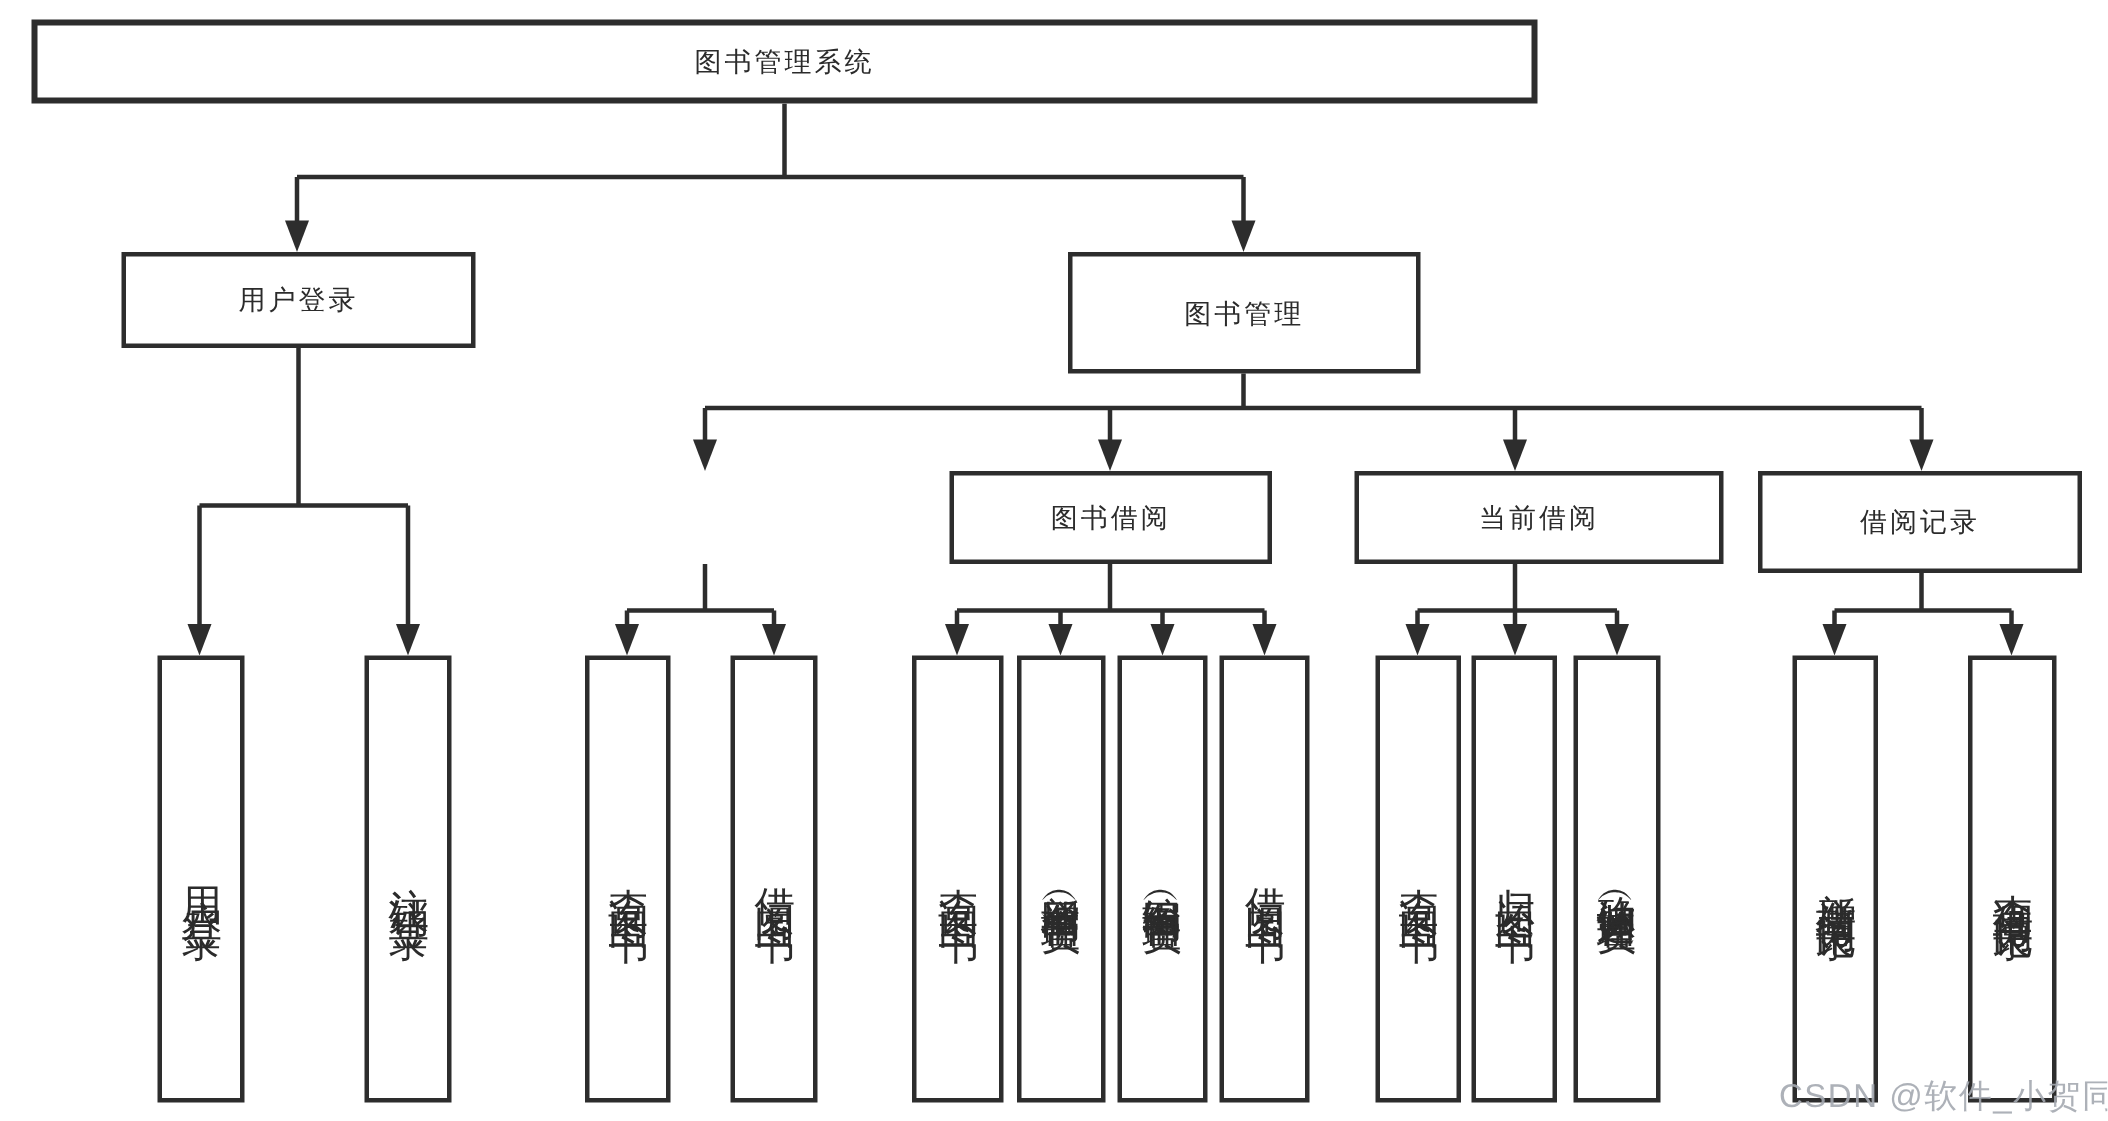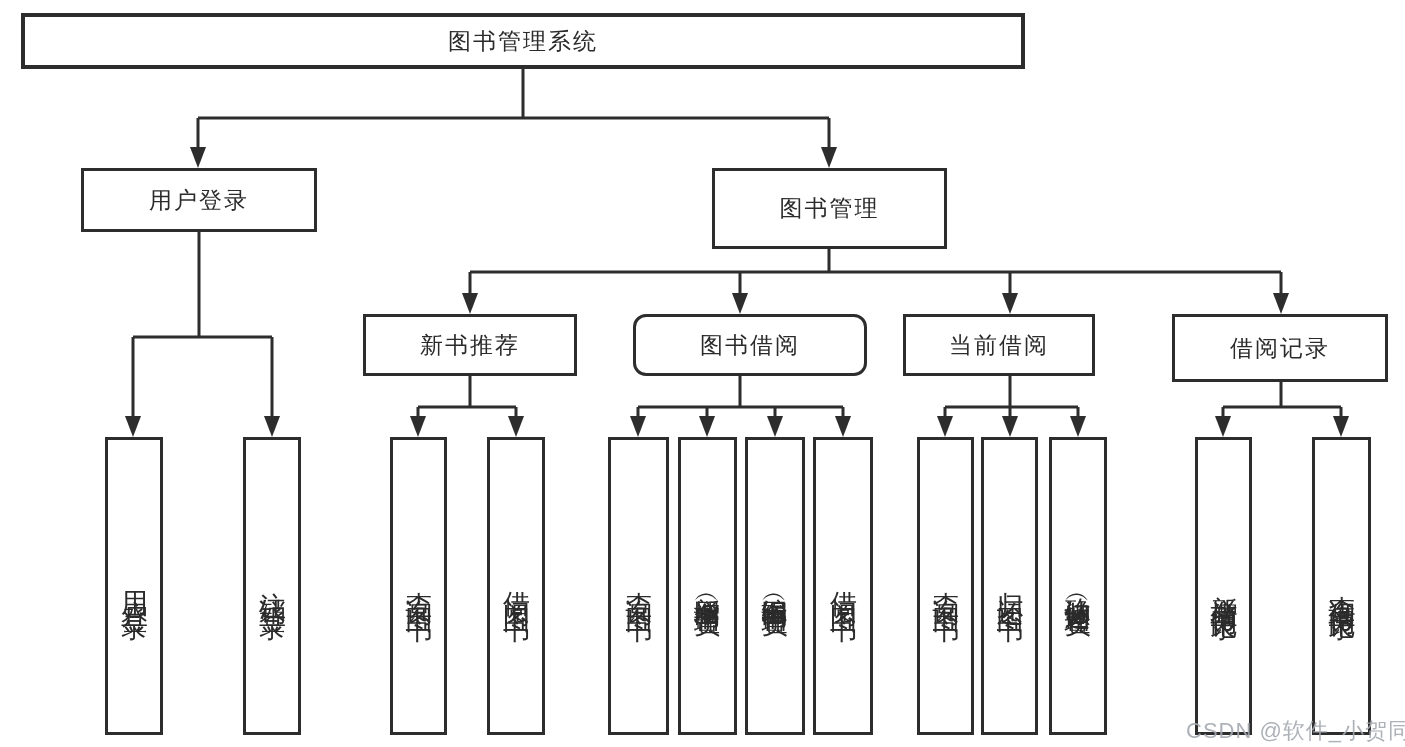--- a/index.html
+++ b/index.html
@@ -23,21 +23,21 @@
     border: 3px solid #2d2d2d;
     background: #ffffff;
     display: flex;
     align-items: center;
     justify-content: center;
     z-index: 2;
     color: #2b2b2b;
   }
   .box-root { border-width: 4px; }
   .hlabel {
-    font-size: 23px;
+    font-size: 18px;
     letter-spacing: 2px;
     color: #2b2b2b;
     white-space: nowrap;
   }
   .vlabel {
     writing-mode: vertical-rl;
     text-orientation: mixed;
     line-height: 1;
     font-size: 27px;
     color: #2b2b2b;
@@ -106,27 +106,24 @@
     <span class="hlabel">图书管理系统</span>
   </div>
 
   <div class="box" style="left:81px; top:168px; width:236px; height:64px;">
     <span class="hlabel">用户登录</span>
   </div>
   <div class="box" style="left:712px; top:168px; width:235px; height:81px;">
     <span class="hlabel">图书管理</span>
   </div>
 
-  <div class="box" style="left:363px; top:314px; width:214px; height:62px;">
-    <span class="hlabel">新书推荐</span>
-  </div>
-  <div class="box" style="left:633px; top:314px; width:234px; height:62px;border-radius:13px;">
+  <div class="box" style="left:633px; top:314px; width:215px; height:62px;">
     <span class="hlabel">图书借阅</span>
   </div>
-  <div class="box" style="left:903px; top:314px; width:192px; height:62px;">
+  <div class="box" style="left:903px; top:314px; width:246px; height:62px;">
     <span class="hlabel">当前借阅</span>
   </div>
   <div class="box" style="left:1172px; top:314px; width:216px; height:68px;">
     <span class="hlabel">借阅记录</span>
   </div>
 
   <div class="box" style="left:105px; top:437px; width:58px; height:298px;">
     <span class="vlabel gap-wide">用户登录</span>
   </div>
   <div class="box" style="left:243px; top:437px; width:58px; height:298px;">

